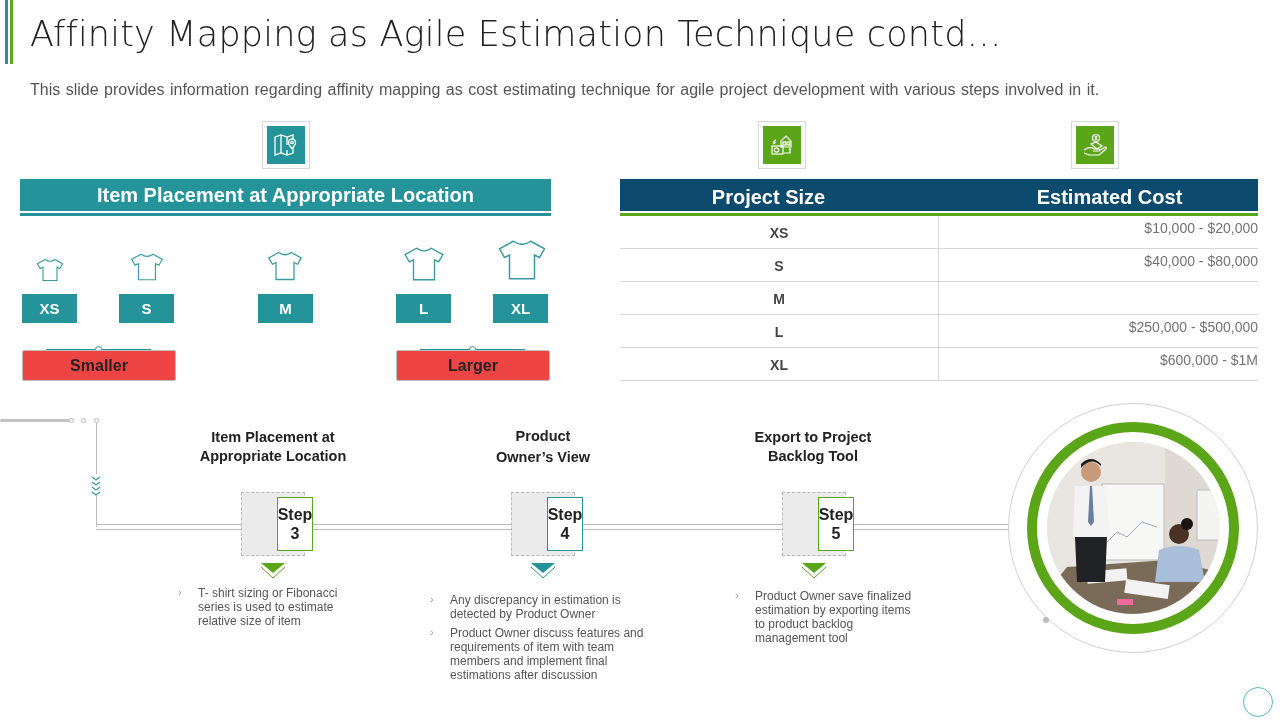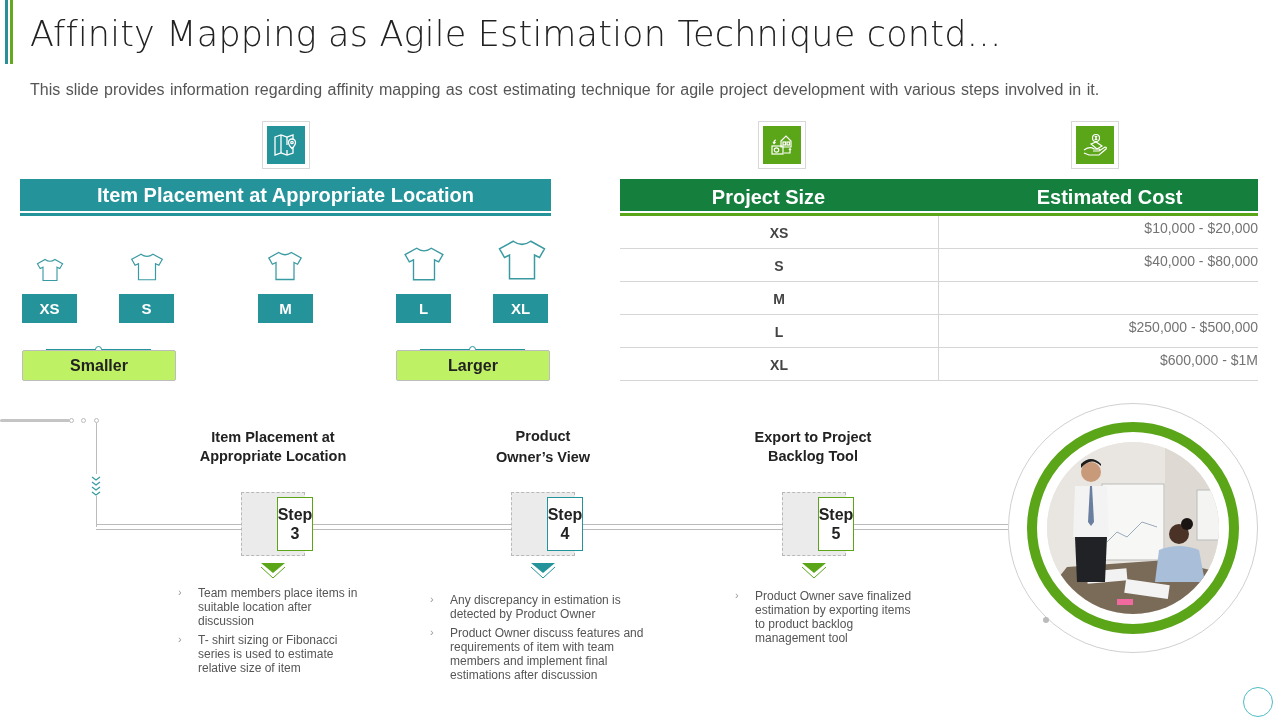--- a/index.html
+++ b/index.html
@@ -21,26 +21,26 @@
   .icon-inner.teal { background: #25939a; }
   .icon-inner.green { background: #5ba519; }
 
   
   .panel-header-teal { left: 20px; top: 179px; width: 531px; height: 32px; background: #25939a; color: #fff; font-size: 20px; font-weight: bold; text-align: center; line-height: 33px; }
   .panel-underline-teal { left: 20px; top: 213px; width: 531px; height: 3px; background: #25939a; }
 
   .shirt { display: flex; align-items: flex-end; justify-content: center; }
   .size-tag { width: 55px; height: 29px; background: #25939a; color: #fff; font-weight: bold; font-size: 15px; text-align: center; line-height: 29px; }
 
-  .range-box { height: 31px; border: 1px solid #bdbdbd; border-radius: 2px; background: #bef264; text-align: center; font-size: 16px; font-weight: bold; color: #222; line-height: 30px; }
+  .range-box { height: 31px; border: 1px solid #bdbdbd; border-radius: 2px; background: #ef4444; text-align: center; font-size: 16px; font-weight: bold; color: #222; line-height: 30px; }
   .range-line { height: 2px; background: #25939a; }
   .range-dot { width: 7px; height: 7px; border-radius: 50%; border: 1px solid #25939a; background: #fff; }
 
   
-  .table-header { left: 620px; top: 179px; width: 638px; height: 32px; background: #15803d; display: flex; color: #fff; font-size: 20px; font-weight: bold; gap: 44px; }
+  .table-header { left: 620px; top: 179px; width: 638px; height: 32px; background: #0c4a6e; display: flex; color: #fff; font-size: 20px; font-weight: bold; gap: 44px; }
   .table-header div { flex: 1; text-align: center; line-height: 37px; }
   .table-underline { left: 620px; top: 213px; width: 638px; height: 3px; background: #5ba519; }
   .cost-table { left: 620px; top: 216px; width: 638px; }
   .cost-row { display: flex; height: 33px; border-bottom: 1px solid #d6d6d6; }
   .cost-row .size { width: 319px; border-right: 1px solid #d6d6d6; text-align: center; font-weight: bold; font-size: 14px; color: #444; line-height: 34px; }
   .cost-row .cost { flex: 1; text-align: right; font-size: 14px; color: #737373; line-height: 24px; }
 
   
   .timeline-line { height: 6px; border-top: 1px solid #bbb; border-bottom: 1px solid #bbb; }
   .step-box { width: 64px; height: 64px; border: 1px dashed #b8b8b8; background: #ebebeb; display: flex; align-items: center; justify-content: center; }
@@ -195,21 +195,20 @@
     <div>3</div>
   </div>
 </div>
 <div class="abs" style="left:260px; top:562px;">
   <svg width="26" height="18" viewBox="0 0 26 18">
       <path d="M1 1 H25 L13 11 Z" fill="#5ba519"></path>
       <path d="M1 5 L13 16 L25 5" fill="none" stroke="#5ba519" stroke-width="1"></path>
     </svg>
 </div>
 <ul class="abs bullets" style="left:178px; top:586px; width:190px;">
-  <li>Team members place items in suitable location after discussion</li>
   <li>T- shirt sizing or Fibonacci series is used to estimate relative size of item</li>
 </ul>
 
 <div class="abs step-title" style="left:470px; top:426px; width:146px; line-height:21px;">
   <div>Product</div>
   <div>Owner’s View</div>
 </div>
 <div class="abs step-box" style="left:511px; top:492px;">
   <div class="step-inner teal">
     <div>Step</div>

